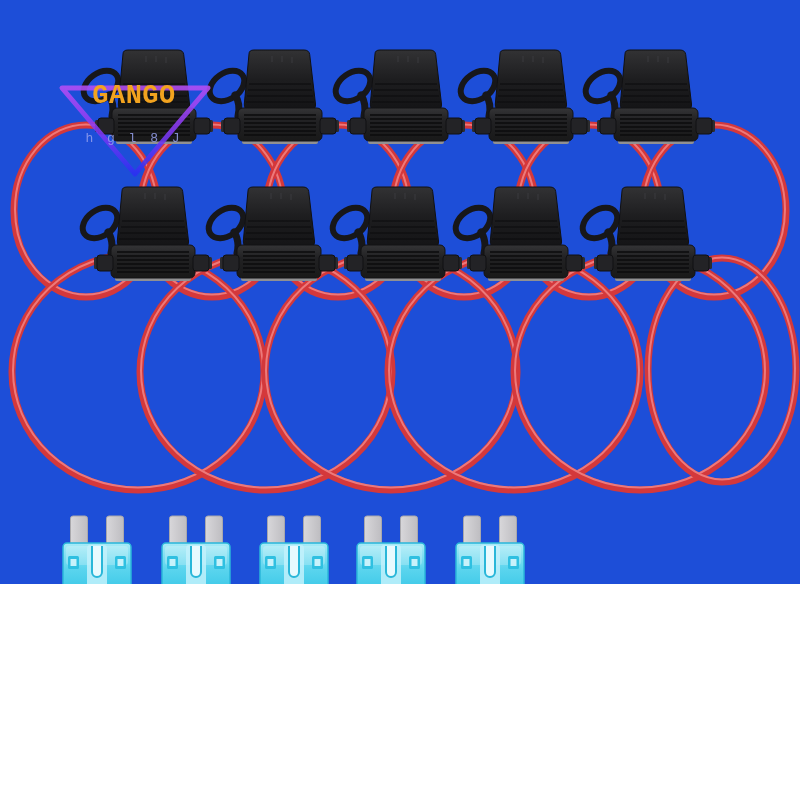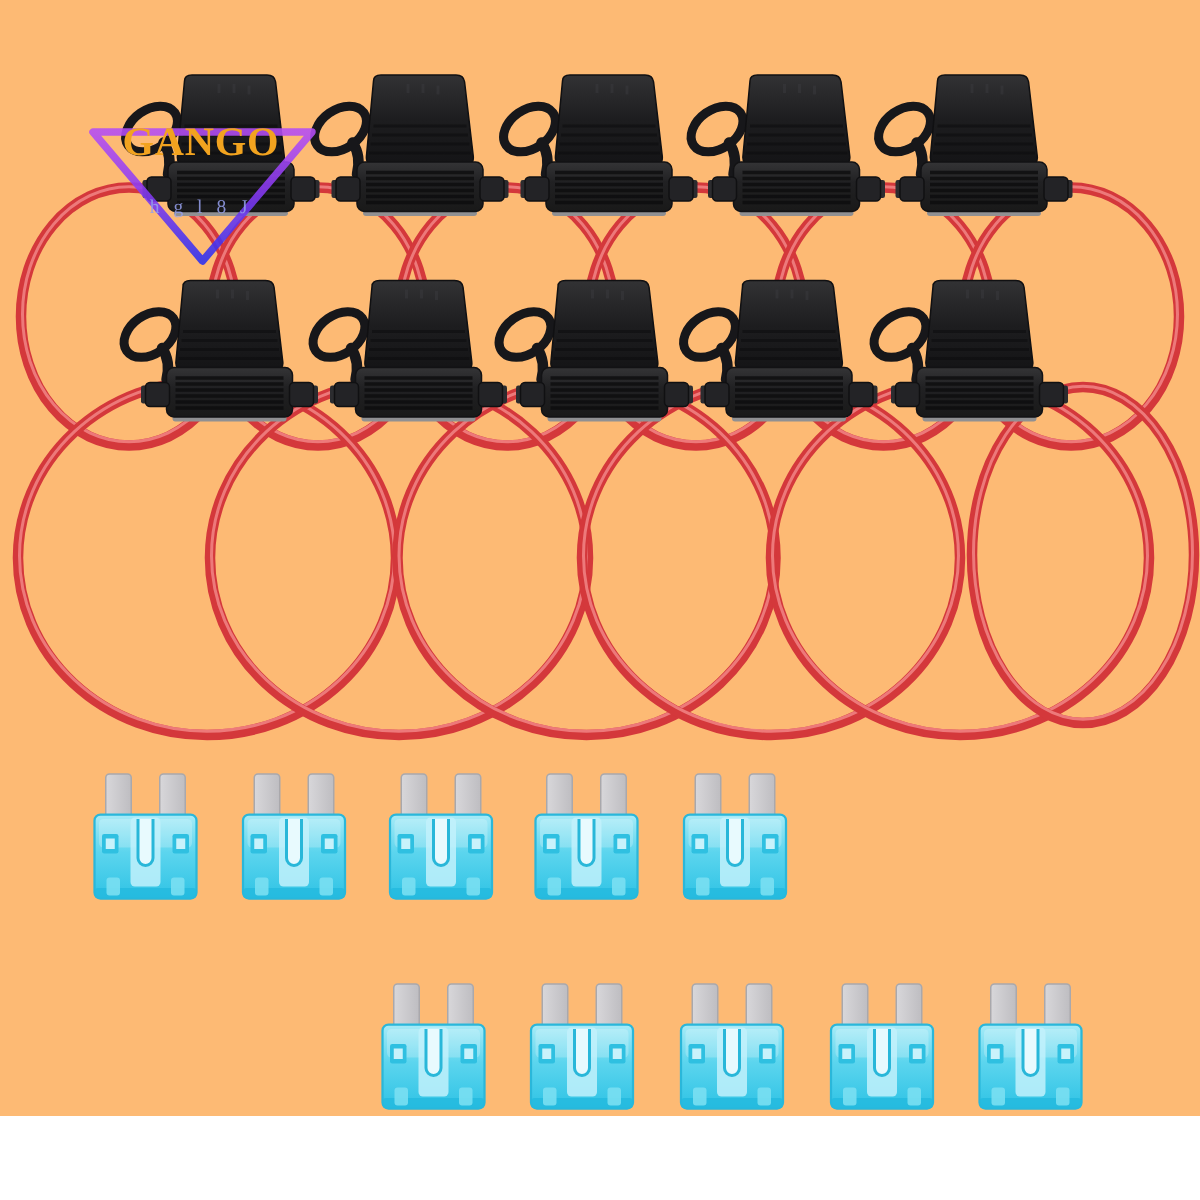--- a/index.html
+++ b/index.html
@@ -1,17 +1,17 @@
 <!DOCTYPE html>
 <html><head>
 <meta charset="utf-8">
 <style>
   html,body{margin:0;padding:0;background:#ffffff;}
-  .stage{position:relative;width:800px;height:744px;background:#fdba74;overflow:hidden;
-         font-family:Liberation Serif, serif;}
+  .stage{position:relative;width:800px;height:584px;background:#1d4ed8;overflow:hidden;
+         font-family:Liberation Mono, monospace;}
   .wireA{fill:none;stroke:#d4383b;stroke-width:7;}
   .wireB{fill:none;stroke:#f2898b;stroke-width:2;opacity:.8;}
   .tri{fill:none;stroke-width:5;stroke-linejoin:round;opacity:.88;}
   .brand{font-weight:bold;font-size:27px;letter-spacing:.5px;text-anchor:middle;}
   .sub{font-size:13px;letter-spacing:3px;text-anchor:middle;opacity:.85;}
 </style>
 </head>
 <body>
 
 <div class="stage">

